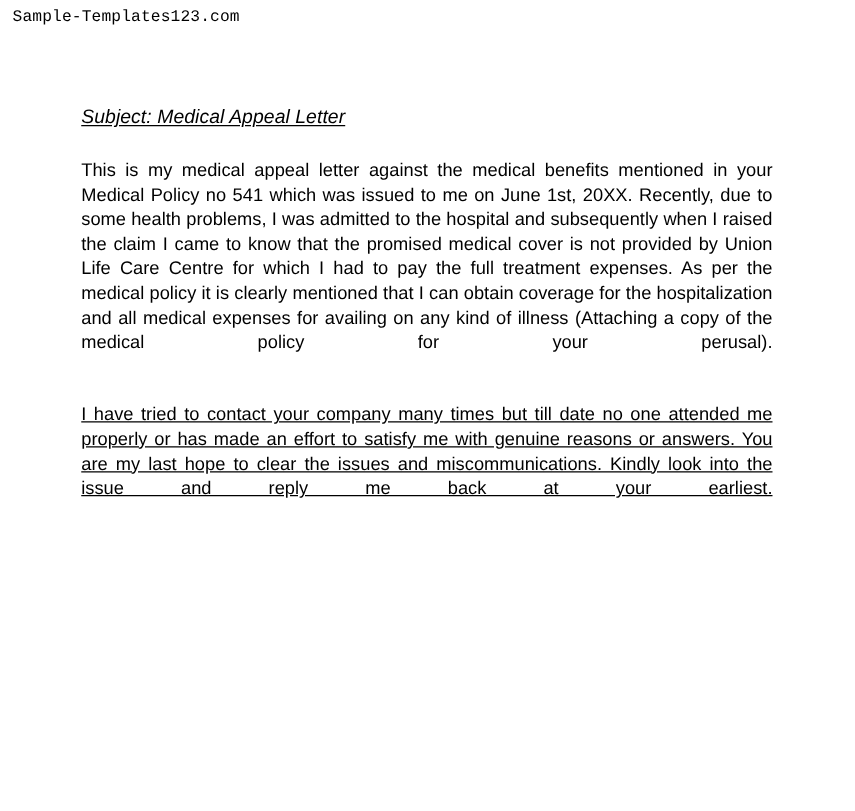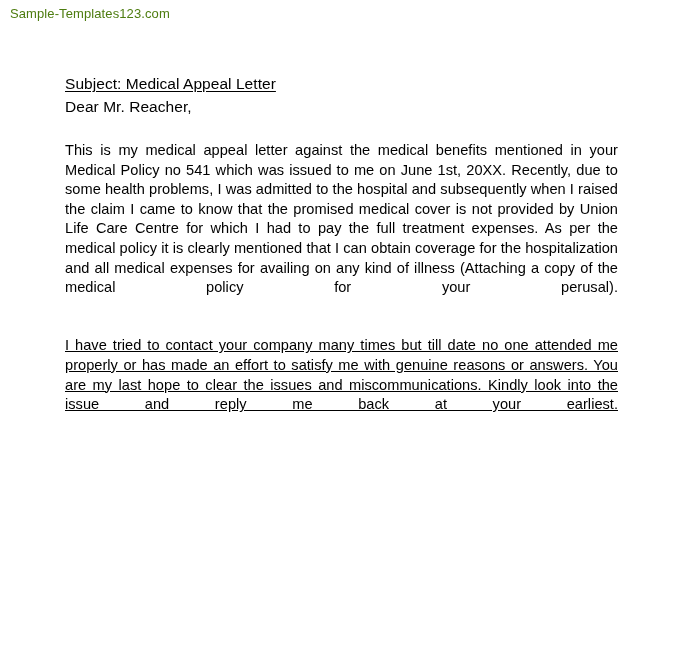--- a/index.html
+++ b/index.html
@@ -25,22 +25,23 @@
   }
 
   
   .site-header {
     position: absolute;
     left: 10px;
     top: 6px;
     font-size: 13px;
     line-height: 16px;
     letter-spacing: 0.1px;
-    color: #4d7c0f;
+    color: #000000;
     white-space: nowrap;
+    font-family: Liberation Mono, monospace;
   }
 
   
   .letter {
     position: absolute;
     left: 65px;
     top: 54px;
     width: 561px;
   }
 
@@ -52,21 +53,22 @@
   }
   .address-line {
     font-size: 15.5px;
     line-height: 25.8px;
     white-space: nowrap;
     letter-spacing: 0.05px;
   }
 
   
   .subject-wrap {
-    margin-top: 19px;
+    margin-top: 29px;
+    font-style: italic;
   }
   .subject-line {
     font-size: 15.5px;
     line-height: 21px;
     text-decoration: underline;
     text-underline-offset: 2px;
     display: inline-block;
     letter-spacing: 0.05px;
   }
   .salutation {
@@ -106,21 +108,20 @@
 
   <div class="site-header">Sample-Templates123.com</div>
 
   <div class="letter">
 
 
     <div class="subject-wrap">
       <div>
         <span class="subject-line">Subject: Medical Appeal Letter</span>
       </div>
-      <div class="salutation">Dear Mr. Reacher,</div>
     </div>
 
     <div class="body-copy">
       <p class="paragraph">This is my medical appeal letter against the medical benefits mentioned in your Medical Policy no 541 which was issued to me on June 1st, 20XX. Recently, due to some health problems, I was admitted to the hospital and subsequently when I raised the claim I came to know that the promised medical cover is not provided by Union Life Care Centre for which I had to pay the full treatment expenses. As per the medical policy it is clearly mentioned that I can obtain coverage for the hospitalization and all medical expenses for availing on any kind of illness (Attaching a copy of the medical policy for your perusal).</p>
       <p class="paragraph">I have tried to contact your company many times but till date no one attended me properly or has made an effort to satisfy me with genuine reasons or answers. You are my last hope to clear the issues and miscommunications. Kindly look into the issue and reply me back at your earliest.</p>
     </div>
 
   </div>
 </div>
 

